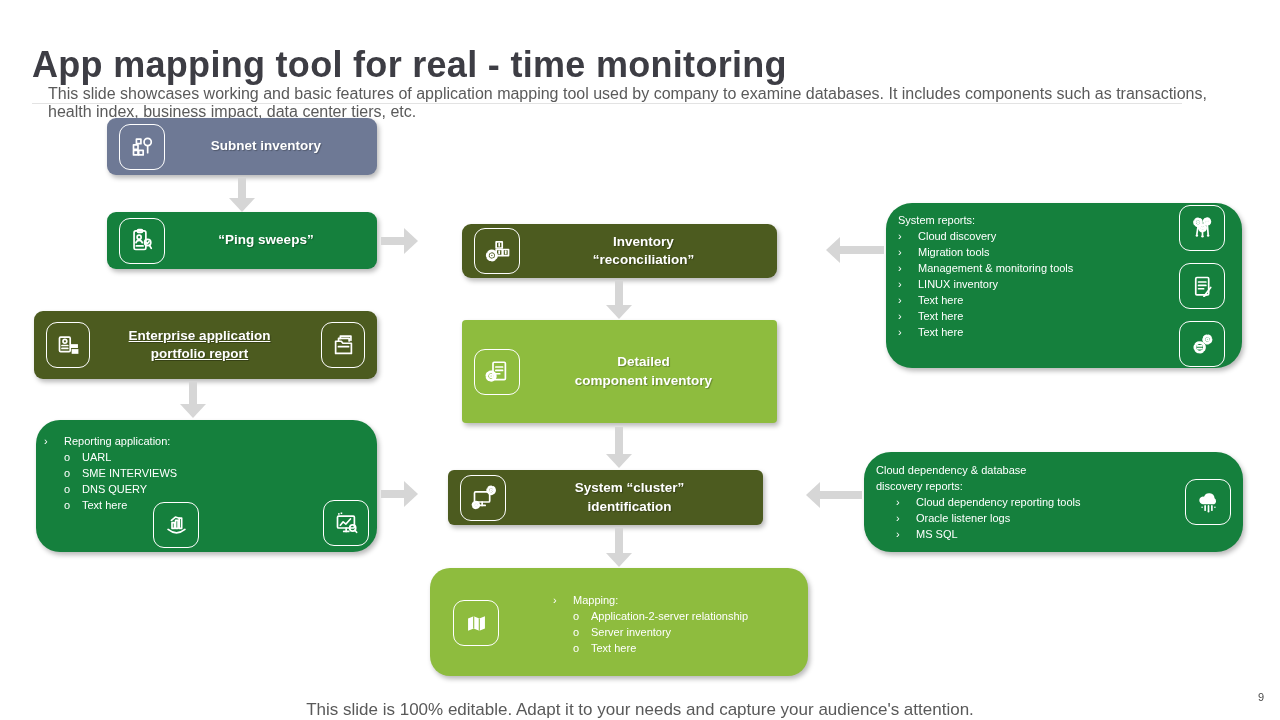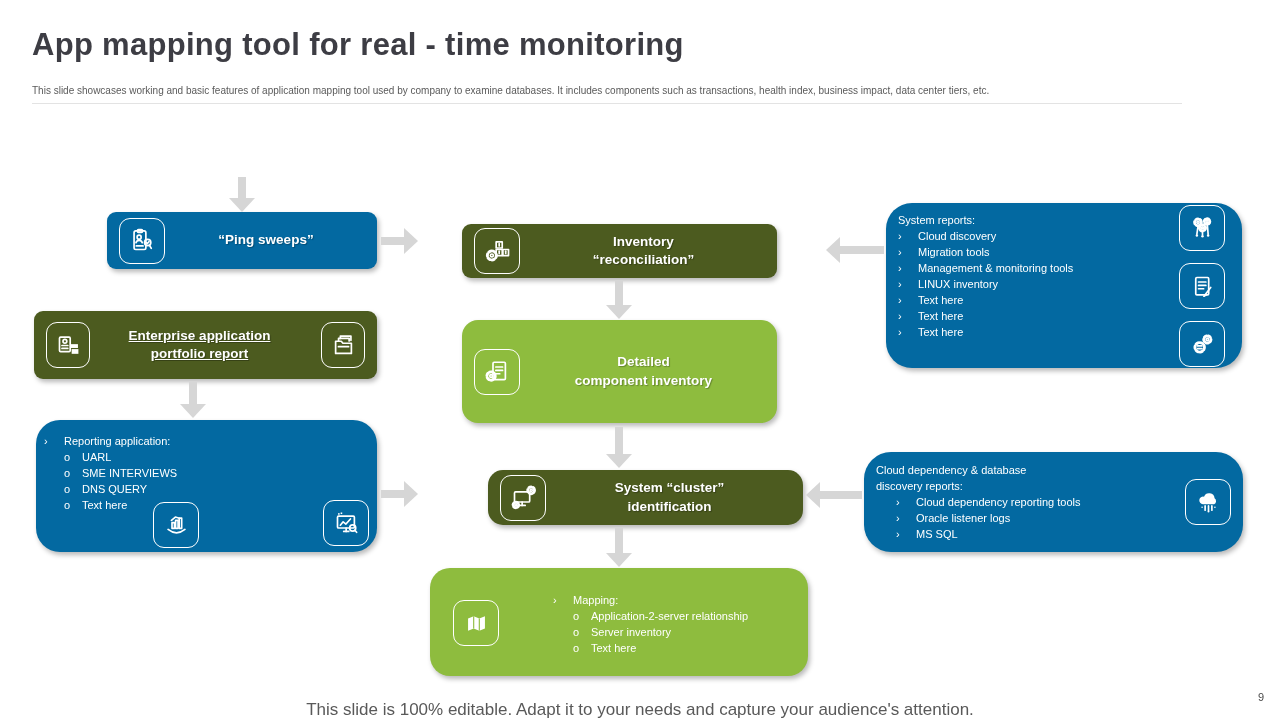--- a/index.html
+++ b/index.html
@@ -1,25 +1,25 @@
 <!DOCTYPE html>
 <html><head>
 <meta charset="utf-8">
 <style>
   html,body{margin:0;padding:0;background:#fff;}
   .slide{position:relative;width:1280px;height:720px;background:#ffffff;overflow:hidden;
          font-family:"Liberation Sans",sans-serif;}
-  .page-title{position:absolute;left:32px;top:27px;font-size:31px;font-weight:bold;
+  .page-title{position:absolute;left:32px;top:44px;font-size:36px;font-weight:bold;
               color:#3d3d44;letter-spacing:.3px;}
-  .subtitle{position:absolute;left:32px;top:85px;width:1160px;font-size:10px;color:#5a5a5a;}
+  .subtitle{position:absolute;left:48px;top:85px;width:1160px;font-size:16px;color:#5a5a5a;}
   .hdr-line{position:absolute;left:32px;top:103px;width:1150px;height:1px;background:#e3e3e3;}
 
   .box{position:absolute;color:#fff;box-shadow:2px 3px 5px rgba(0,0,0,.28);}
   .bg-slate{background:#6e7995;}
-  .bg-navy{background:#0369a1;}
+  .bg-navy{background:#15803d;}
   .bg-olive{background:#4c5b1f;}
   .bg-green{background:#8ebc3e;}
 
   .flow{display:flex;align-items:center;}
   .flow .tile{margin-left:12px;}
   .label{flex:1;text-align:center;font-weight:bold;font-size:13.5px;line-height:1.35;
          white-space:pre-line;padding-right:10px;text-shadow:1px 1px 1px rgba(0,0,0,.28);}
 
   .tile{width:44px;height:44px;border:1.5px solid #fff;border-radius:11px;flex:none;
         display:flex;align-items:center;justify-content:center;}
@@ -57,20 +57,33 @@
 </style>
 </head>
 <body>
 
 <div class="slide">
 
   <div class="page-title">App mapping tool for real - time monitoring</div>
   <div class="subtitle">This slide showcases working and basic features of application mapping tool used by company to examine databases. It includes components such as transactions, health index, business impact, data center tiers, etc.</div>
   <div class="hdr-line"></div>
 
+  <div class="box bg-slate flow" style="left:107px;top:118px;width:270px;height:57px;border-radius:9px;">
+    <span class="tile">
+      <svg class="ic" width="27" height="27" viewBox="0 0 24 24">
+        <rect x="4" y="10.5" width="4" height="4"></rect>
+          <rect x="4" y="15.5" width="4" height="4"></rect>
+        <rect x="8.6" y="15.5" width="4" height="4"></rect>
+          <rect x="6.6" y="5.5" width="4" height="4"></rect>
+        <circle cx="16.6" cy="8" r="3.2"></circle>
+          <line x1="16.6" y1="11.4" x2="16.6" y2="17.5"></line>
+      </svg>
+    </span>
+    <span class="label">Subnet inventory</span>
+  </div>
 
   <div class="box bg-navy flow" style="left:107px;top:212px;width:270px;height:57px;border-radius:9px;">
     <span class="tile">
       <svg class="ic" width="27" height="27" viewBox="0 0 24 24">
         <rect x="4.5" y="3.5" width="10.5" height="16.5" rx="1.5"></rect>
           <rect x="7.5" y="2.2" width="4.5" height="2.6" rx="1"></rect>
         <circle cx="9" cy="9" r="1.8"></circle>
           <path d="M6.2 14 a2.9 2.9 0 0 1 5.6 0"></path>
         <line x1="6.5" y1="16.8" x2="12.5" y2="16.8"></line>
         <circle cx="16.6" cy="13.8" r="2.8"></circle>
@@ -91,36 +104,36 @@
         <rect x="16.8" y="10.2" width="5" height="5.4"></rect>
           <line x1="19.3" y1="11.7" x2="19.3" y2="13.7"></line>
         <circle class="gear" cx="7" cy="15.5" r="4"></circle>
           <circle cx="7" cy="15.5" r="1.3"></circle>
       </svg>
     </span>
     <span class="label">Inventory
 “reconciliation”</span>
   </div>
 
-  <div class="box bg-green flow" style="left:462px;top:320px;width:315px;height:103px;border-radius:16px;">
+  <div class="box bg-green flow" style="left:462px;top:320px;width:315px;height:103px;border-radius:4px;">
     <span class="tile">
       <svg class="ic" width="27" height="27" viewBox="0 0 24 24">
         <rect x="8" y="3.8" width="11" height="15.4" rx="1"></rect>
         <line x1="10.5" y1="8" x2="16.5" y2="8"></line>
           <line x1="10.5" y1="11" x2="16.5" y2="11"></line>
         <line x1="10.5" y1="14" x2="14" y2="14"></line>
         <circle class="gear" cx="6.3" cy="16" r="3.7"></circle>
           <circle cx="6.3" cy="16" r="1.2"></circle>
       </svg>
     </span>
     <span class="label">Detailed
 component inventory</span>
   </div>
 
-  <div class="box bg-olive flow" style="left:488px;top:470px;width:315px;height:55px;border-radius:15px;">
+  <div class="box bg-olive flow" style="left:448px;top:470px;width:315px;height:55px;border-radius:6px;">
     <span class="tile">
       <svg class="ic" width="27" height="27" viewBox="0 0 24 24">
         <rect x="4" y="7" width="13.5" height="9" rx="1"></rect>
         <line x1="10.8" y1="16" x2="10.8" y2="19"></line>
           <line x1="8" y1="19" x2="13.5" y2="19"></line>
         <circle class="gear" cx="18.8" cy="5.6" r="3"></circle>
           <circle cx="18.8" cy="5.6" r="1"></circle>
         <circle class="gear" cx="5.2" cy="18.6" r="2.5"></circle>
           <circle cx="5.2" cy="18.6" r=".9"></circle>
       </svg>

